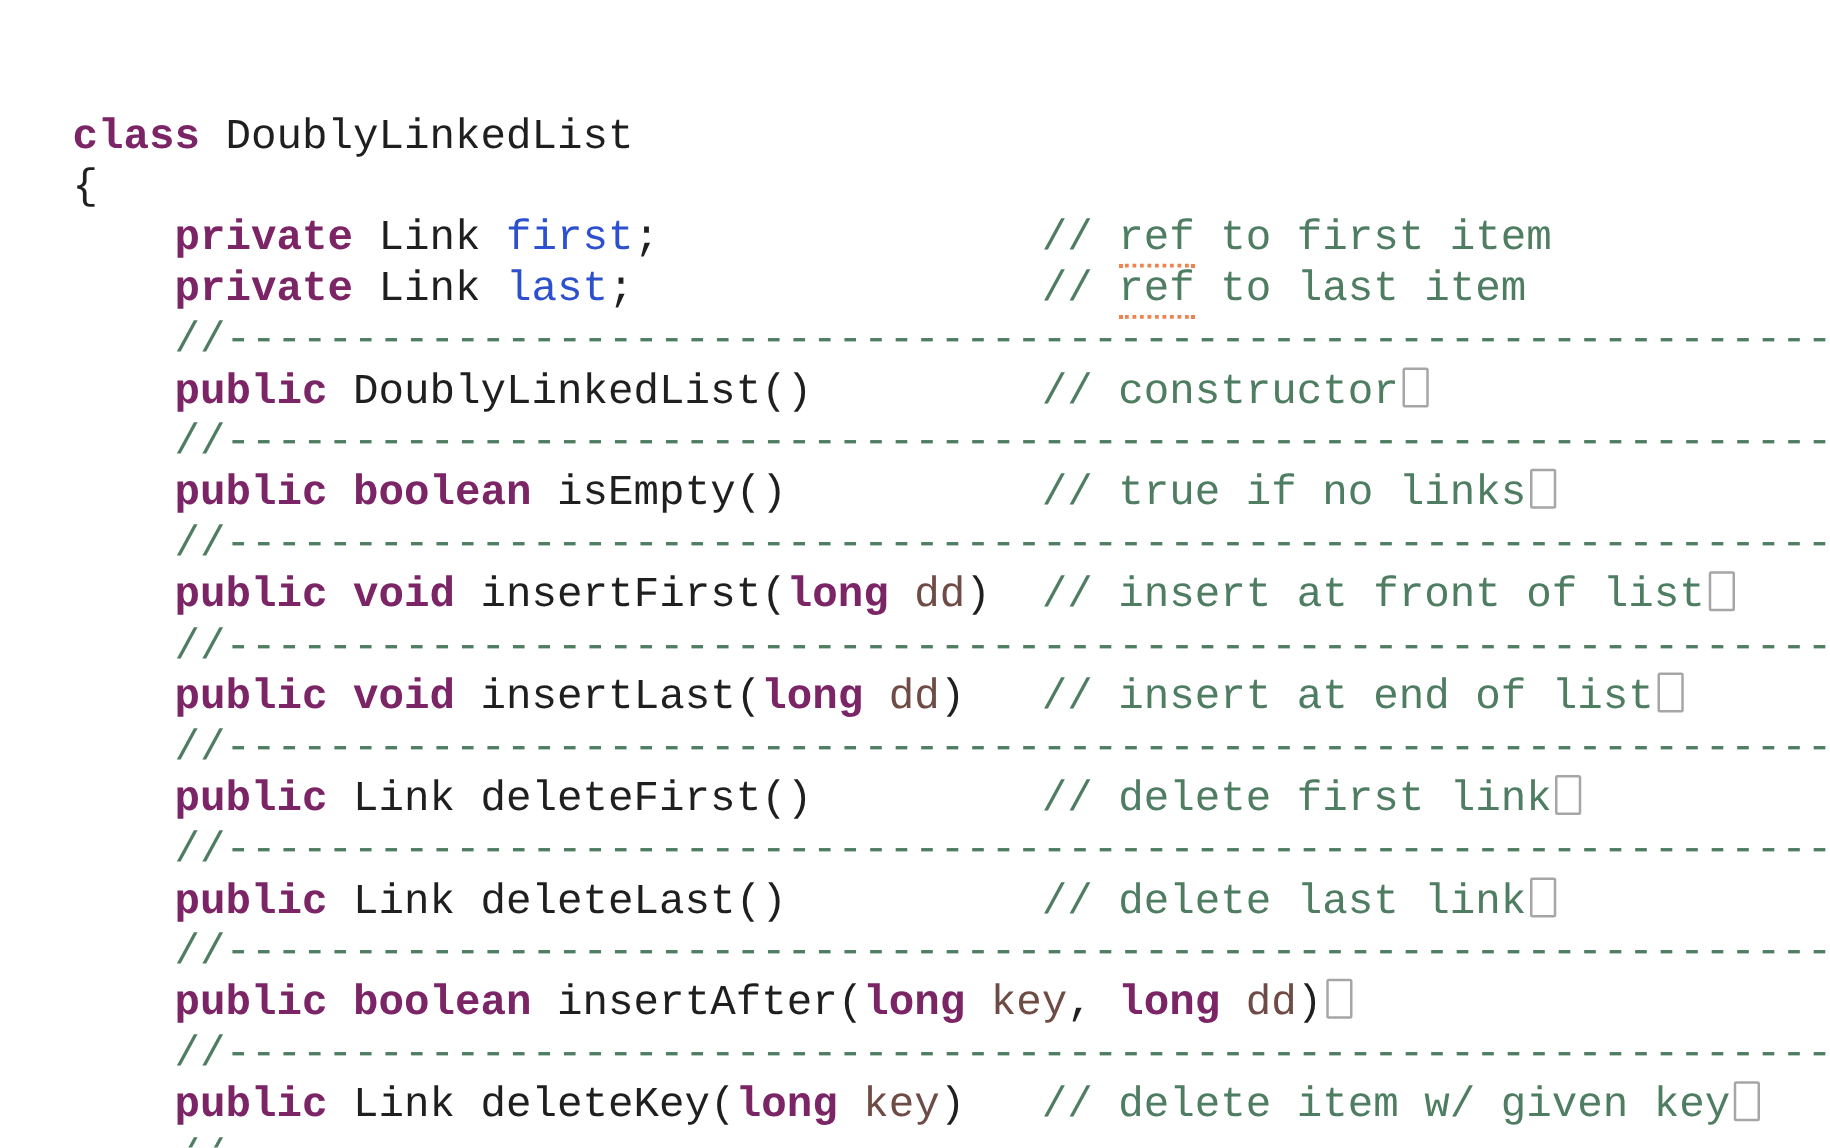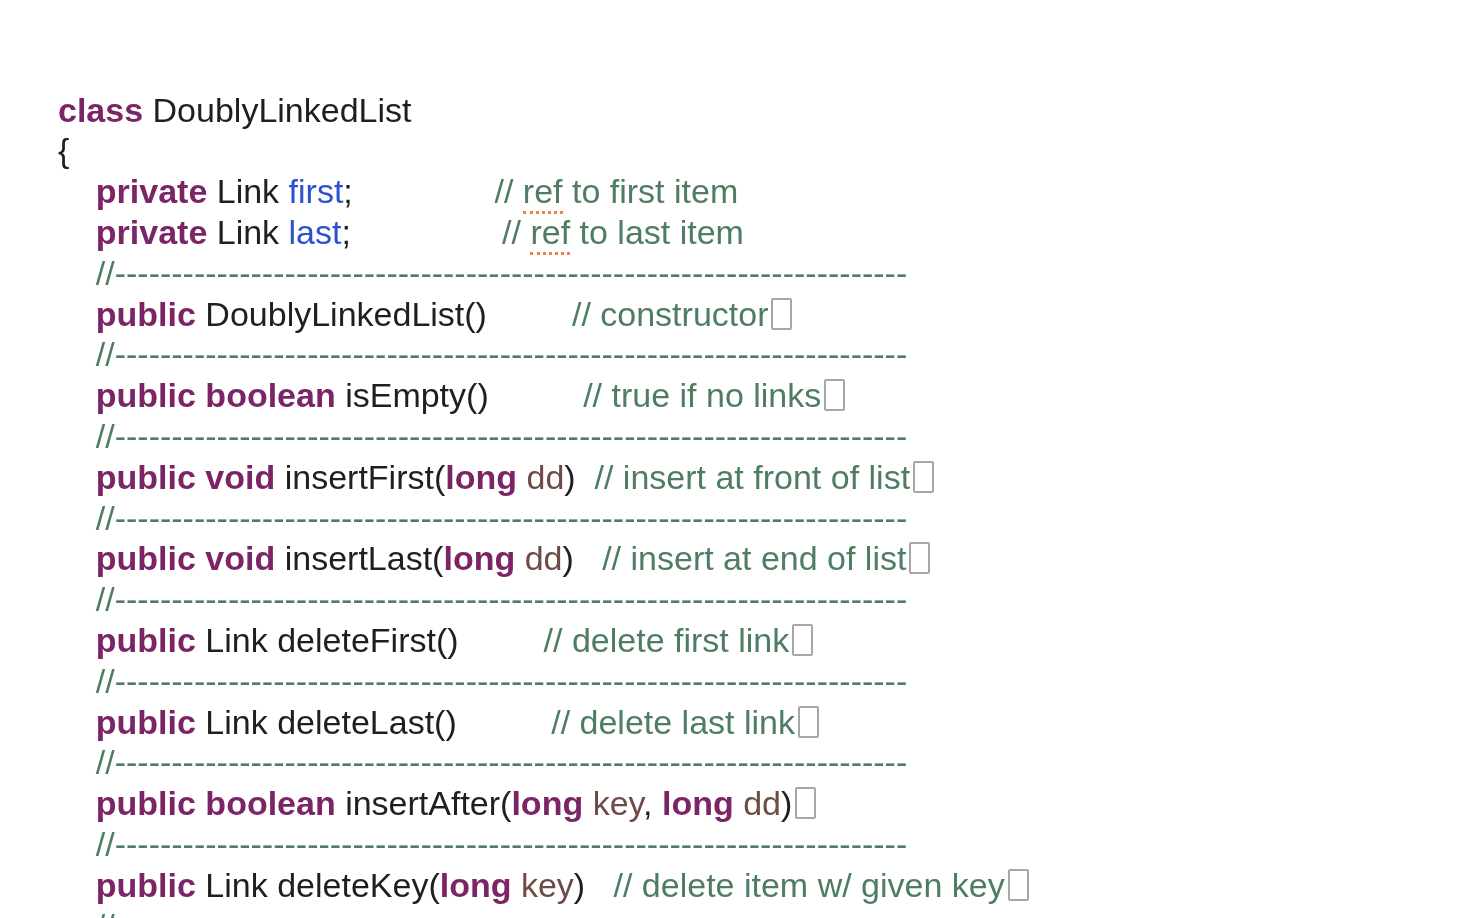--- a/index.html
+++ b/index.html
@@ -11,21 +11,21 @@
     width: 1464px;
     height: 918px;
     overflow: hidden;
   }
   .code-editor {
     box-sizing: border-box;
     width: 1464px;
     height: 918px;
     overflow: hidden;
     padding: 8px 0 0 58px;
-    font-family: Liberation Sans, sans-serif;
+    font-family: Liberation Mono, monospace;
     font-size: 34px;
     line-height: 40.8px;
     white-space: pre;
     color: var(--plain, #1f1f1f);
   }
   .line { height: 40.8px; white-space: pre; }
   .kw   { color: var(--kw, #7c2566); font-weight: bold; }
   .pl   { color: var(--plain, #1f1f1f); }
   .fld  { color: var(--fld, #2d50ce); }
   .prm  { color: var(--prm, #6f4b45); }

